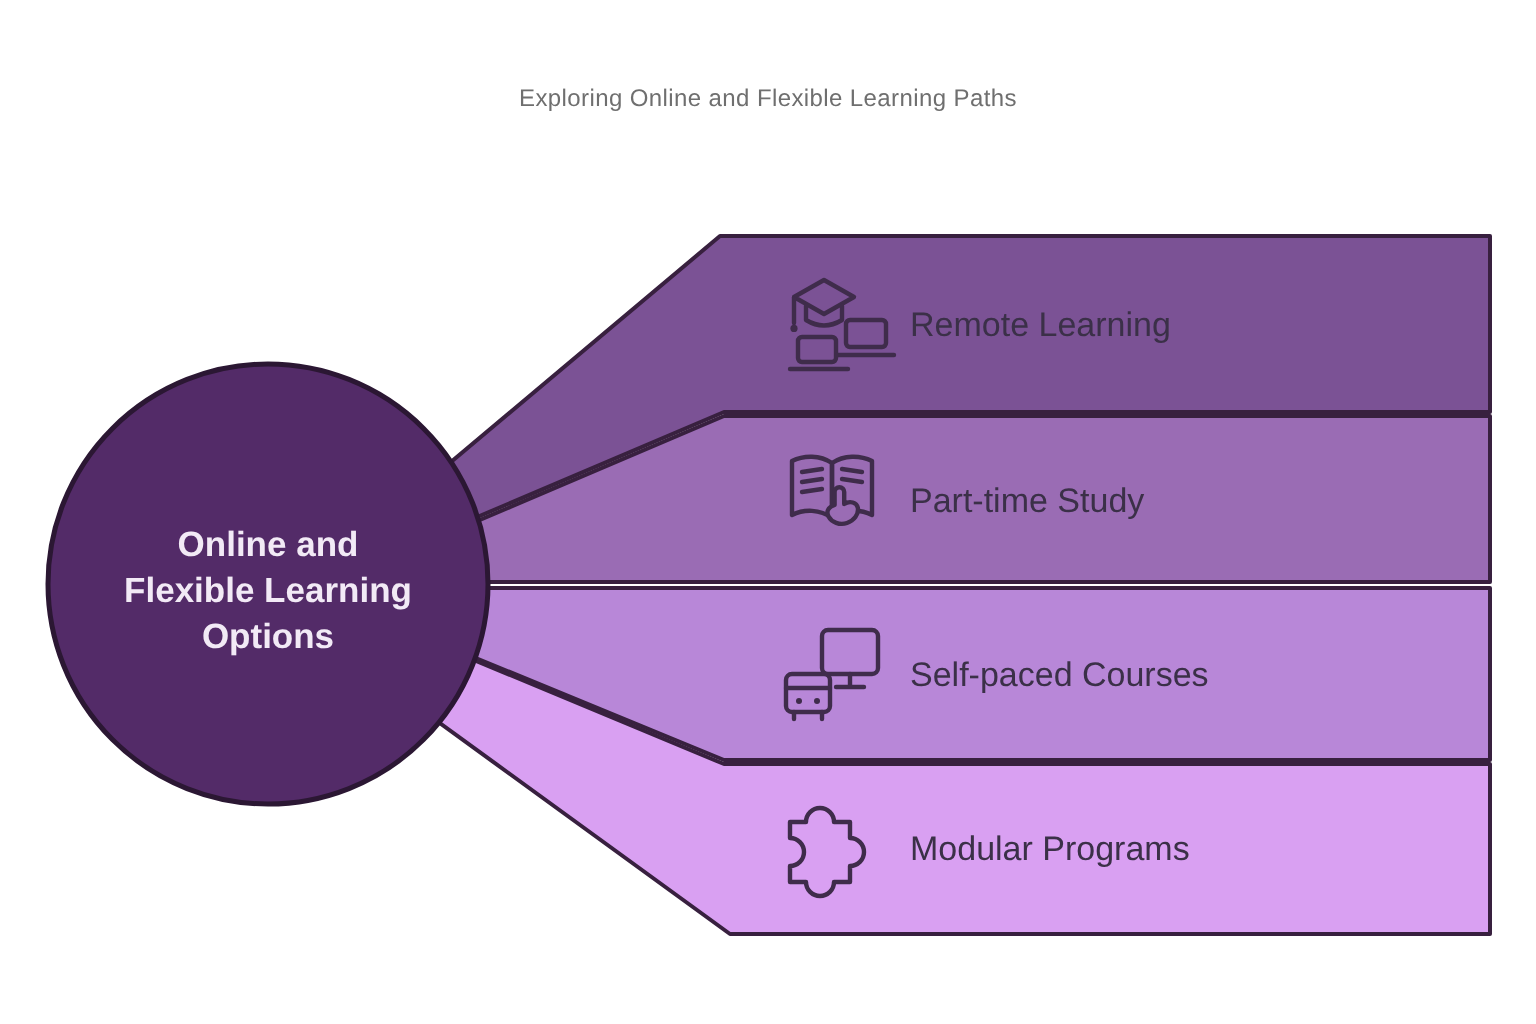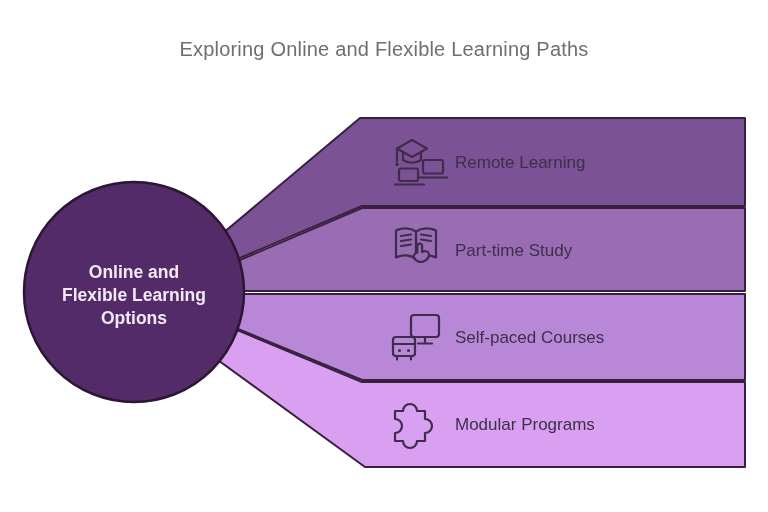--- a/index.html
+++ b/index.html
@@ -2,21 +2,21 @@
 <html><head>
 <meta charset="utf-8">
 <style>
   html,body{margin:0;padding:0;background:#ffffff;}
   .canvas{
     position:relative;width:768px;height:512px;background:#ffffff;overflow:hidden;
     font-family:"Liberation Sans", sans-serif;
   }
   .title{
     position:absolute;top:40px;left:0;width:768px;text-align:center;
-    font-size:20px;line-height:18px;color:#6F6F6F;letter-spacing:.2px;
+    font-size:12px;line-height:18px;color:#6F6F6F;letter-spacing:.2px;
   }
   svg{position:absolute;left:0;top:0;}
   .band{stroke:#38203F;stroke-width:2;stroke-linejoin:round;}
   .center-circle{stroke:#2B1733;stroke-width:2.5;}
   .band-label{font-family:"Liberation Sans",sans-serif;font-size:17px;fill:#3B3048;}
   .circle-label{font-family:"Liberation Sans",sans-serif;font-size:17.5px;font-weight:bold;
     fill:#F2EAF6;text-anchor:middle;}
   .icon{stroke:#3F2C4B;stroke-width:2.2;fill:none;stroke-linecap:round;stroke-linejoin:round;}
   .icon-window{stroke:#3F2C4B;stroke-width:2.2;stroke-linecap:round;stroke-linejoin:round;}
   .icon-dot{fill:#3F2C4B;stroke:none;}

